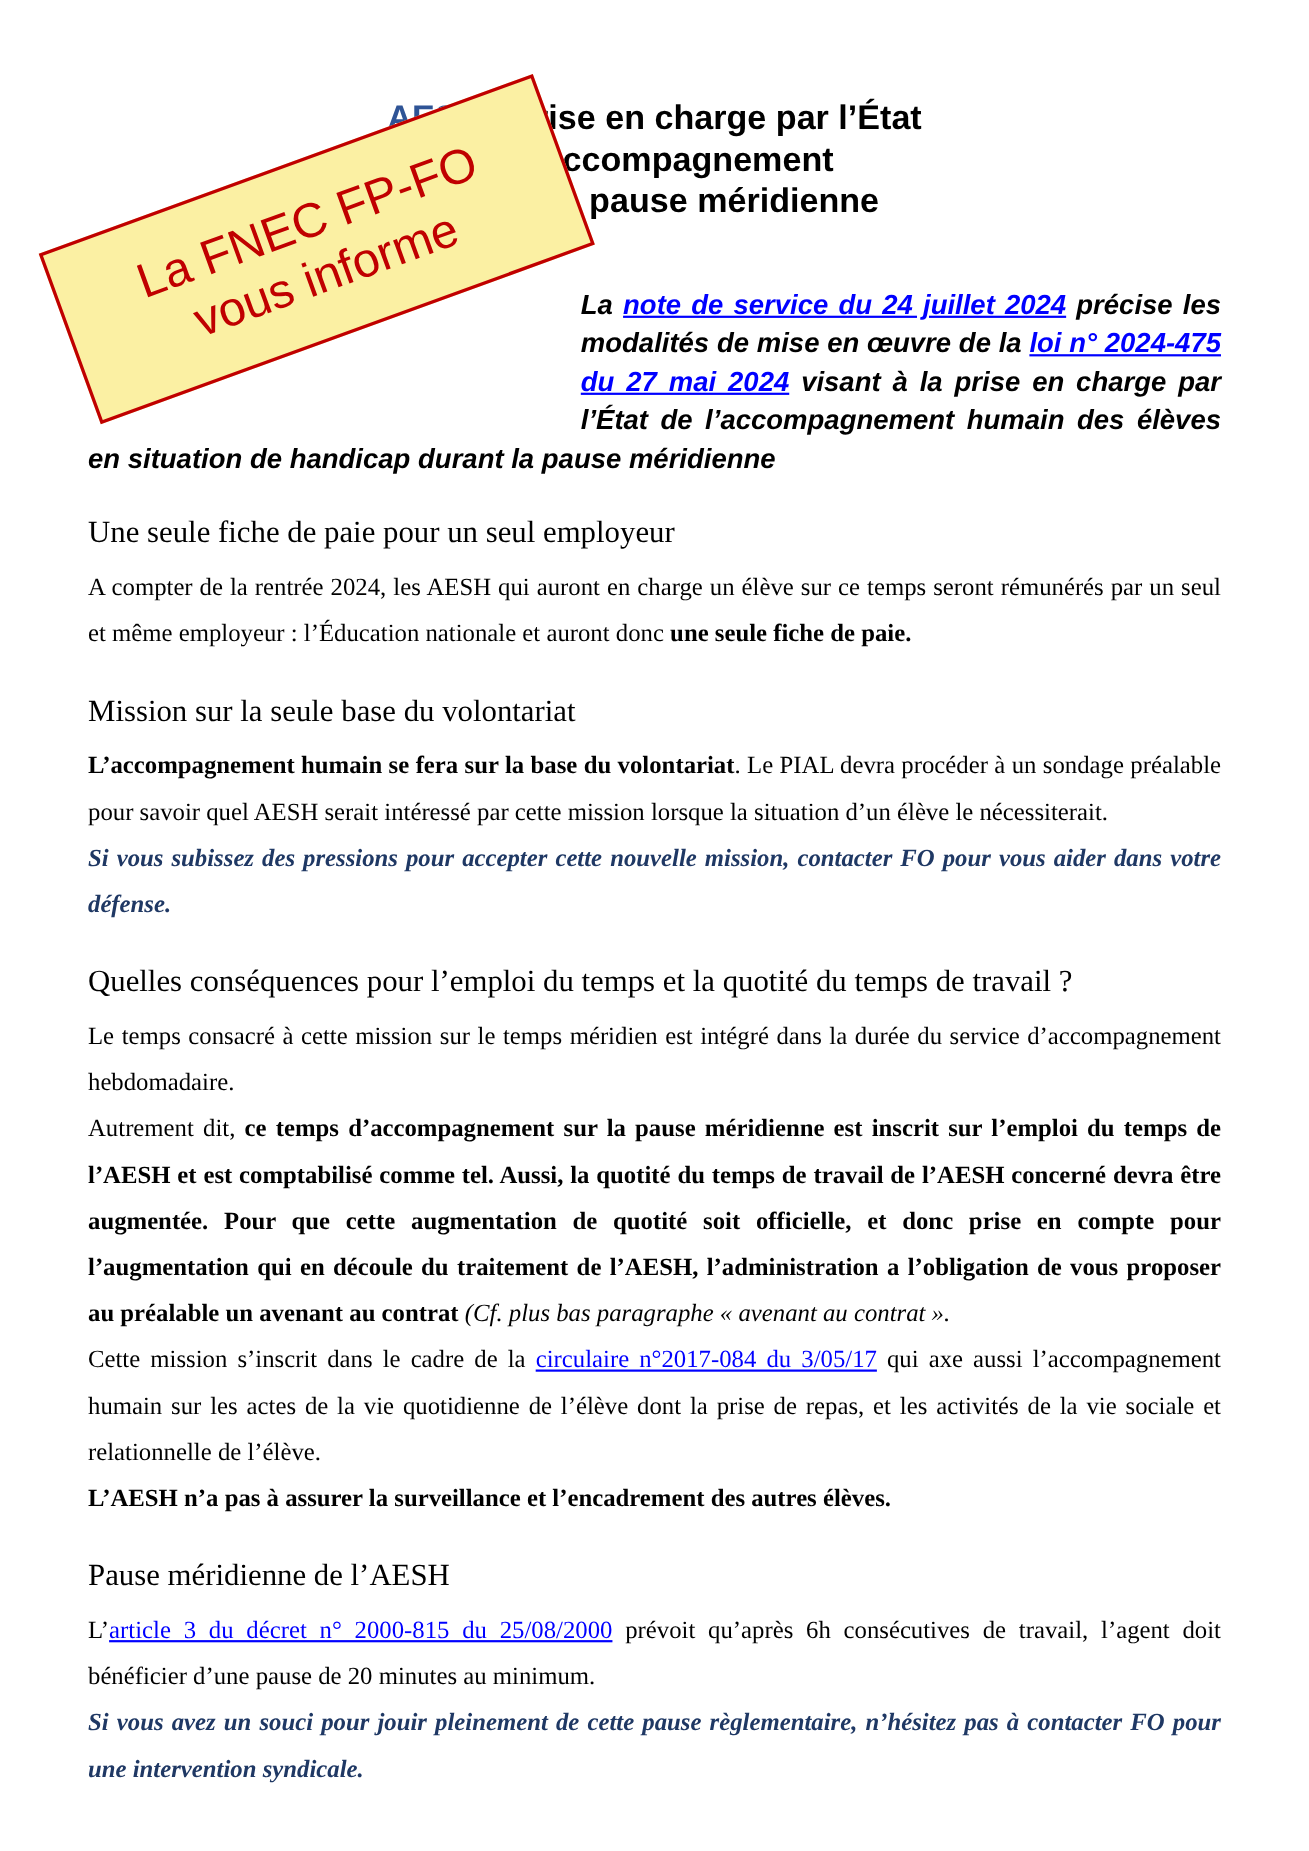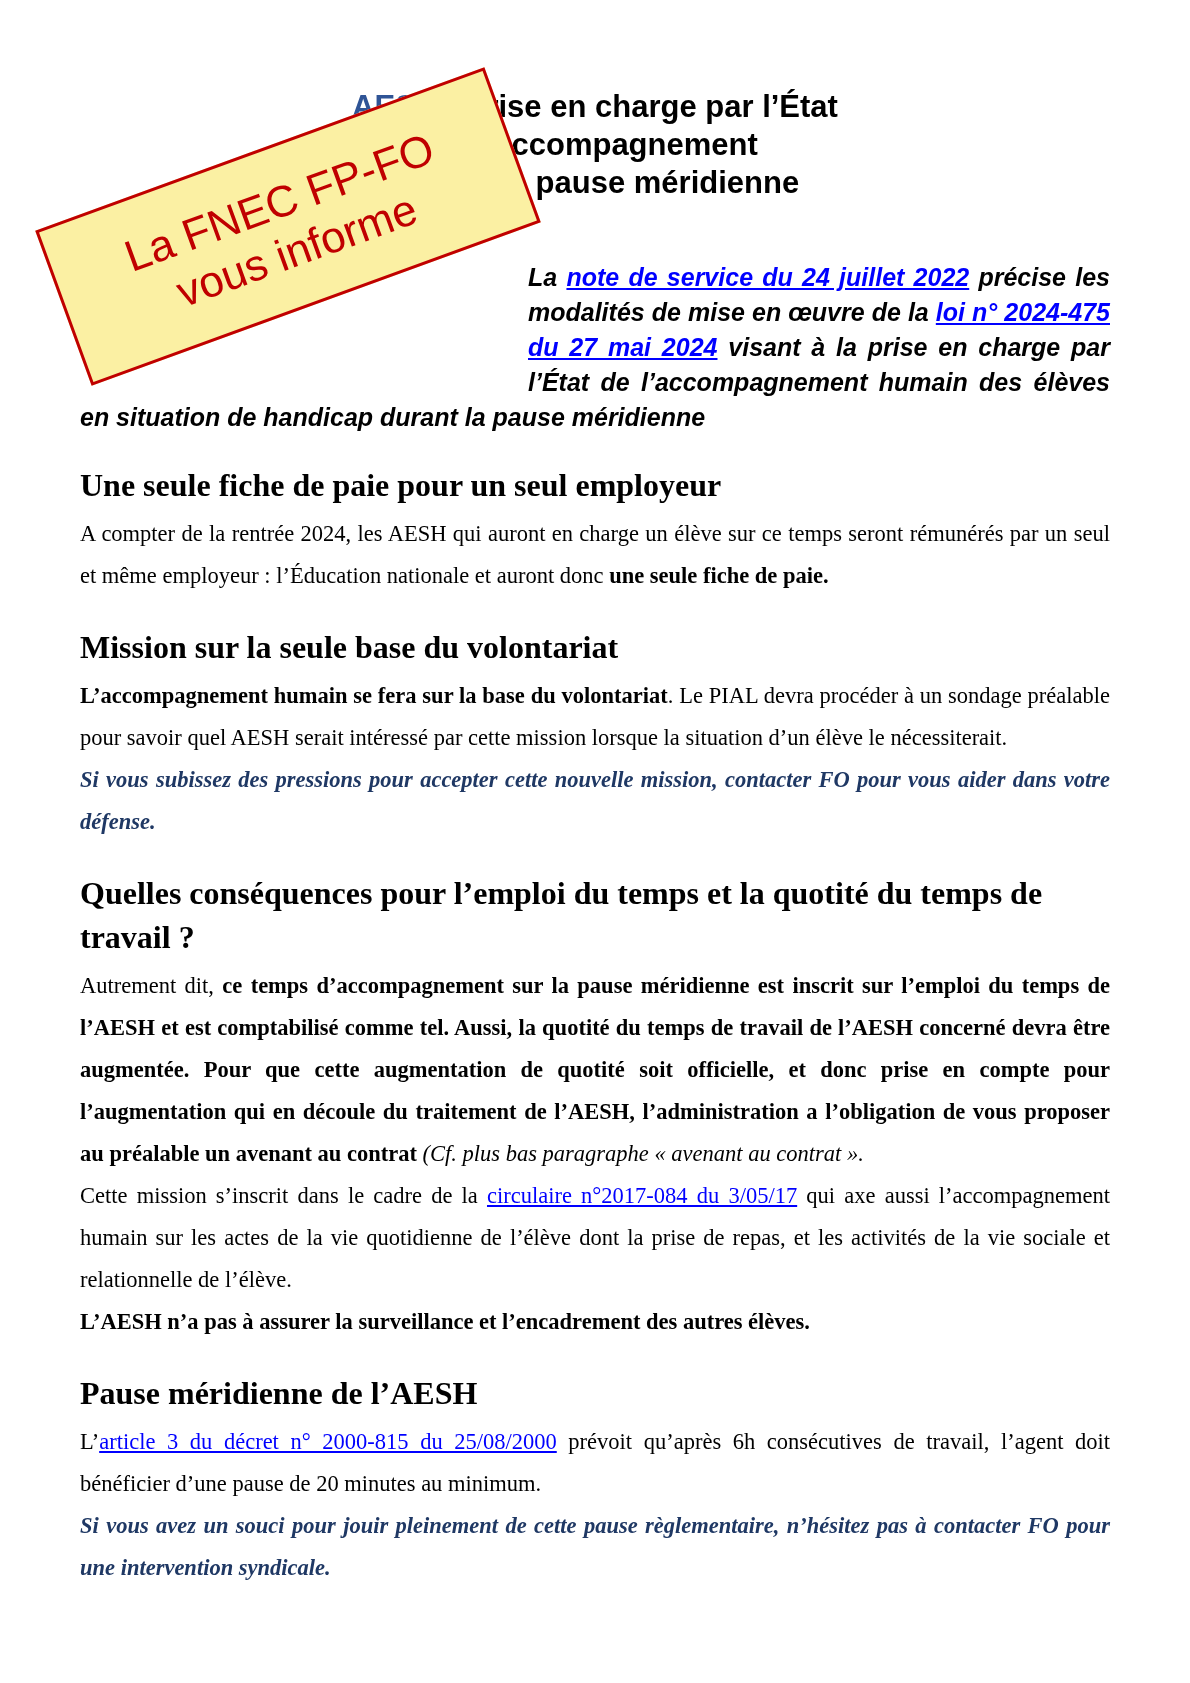--- a/index.html
+++ b/index.html
@@ -32,22 +32,22 @@
     margin-top:58px; text-align:justify;
     font-family:"Liberation Sans", sans-serif; font-weight:700; font-style:italic;
     font-size:25px; line-height:35px;
   }
   .intro-spacer { float:left; width:448px; height:140px; }
 
   a.doc-link { color:#0000FF; text-decoration:underline; cursor:pointer; }
   .intro a.doc-link { font-weight:700; font-style:italic; }
 
   h2 {
-    font-family:"Liberation Serif", serif; font-weight:700;
-    font-size:32px; line-height:44px; margin-top:28px; margin-bottom:6px;
+    font-family:"Liberation Serif", serif; font-weight:400;
+    font-size:28px; line-height:44px; margin-top:28px; margin-bottom:6px;
   }
   .body-p { font-size:22.5px; line-height:42px; text-align:justify; }
   .b { font-weight:700; }
   .i { font-style:italic; }
   .navy { color:#1F3864; font-weight:700; font-style:italic; }
 </style>
 </head>
 <body>
 
 <div class="page">
@@ -60,35 +60,36 @@
   </div>
 
   <div class="header">
     <div><span class="brand">AESH :</span><span> Prise en charge par l’État</span></div>
     <div>de l’accompagnement</div>
     <div>lors de la pause méridienne</div>
   </div>
 
   <p class="intro">
     <span class="intro-spacer"></span>
-    <span>La </span><a class="doc-link">note de service du 24 juillet 2022</a><span> précise les modalités de mise en œuvre de la </span><a class="doc-link">loi n° 2024-475 du 27 mai 2024</a><span> visant à la prise en charge par l’État de l’accompagnement humain des élèves en situation de handicap durant la pause méridienne</span>
+    <span>La </span><a class="doc-link">note de service du 24 juillet 2024</a><span> précise les modalités de mise en œuvre de la </span><a class="doc-link">loi n° 2024-475 du 27 mai 2024</a><span> visant à la prise en charge par l’État de l’accompagnement humain des élèves en situation de handicap durant la pause méridienne</span>
   </p>
 
   <h2>Une seule fiche de paie pour un seul employeur</h2>
   <p class="body-p">
     <span>A compter de la rentrée 2024, les AESH qui auront en charge un élève sur ce temps seront rémunérés par un seul et même employeur : l’Éducation nationale et auront donc </span><span class="b">une seule fiche de paie.</span>
   </p>
 
   <h2>Mission sur la seule base du volontariat</h2>
   <p class="body-p">
     <span class="b">L’accompagnement humain se fera sur la base du volontariat</span><span>. Le PIAL devra procéder à un sondage préalable pour savoir quel AESH serait intéressé par cette mission lorsque la situation d’un élève le nécessiterait.</span>
   </p>
   <p class="body-p navy">Si vous subissez des pressions pour accepter cette nouvelle mission, contacter FO pour vous aider dans votre défense.</p>
 
   <h2>Quelles conséquences pour l’emploi du temps et la quotité du temps de travail ?</h2>
+  <p class="body-p">Le temps consacré à cette mission sur le temps méridien est intégré dans la durée du service d’accompagnement hebdomadaire.</p>
   <p class="body-p">
     <span>Autrement dit, </span><span class="b">ce temps d’accompagnement sur la pause méridienne est inscrit sur l’emploi du temps de l’AESH et est comptabilisé comme tel. Aussi, la quotité du temps de travail de l’AESH concerné devra être augmentée. Pour que cette augmentation de quotité soit officielle, et donc prise en compte pour l’augmentation qui en découle du traitement de l’AESH, l’administration a l’obligation de vous proposer au préalable un avenant au contrat </span><span class="i">(Cf. plus bas paragraphe « avenant au contrat ».</span>
   </p>
 
   <p class="body-p">
     <span>Cette mission s’inscrit dans le cadre de la </span><a class="doc-link">circulaire n°2017-084 du 3/05/17</a><span> qui axe aussi l’accompagnement humain sur les actes de la vie quotidienne de l’élève dont la prise de repas, et les activités de la vie sociale et relationnelle de l’élève.</span>
   </p>
   <p class="body-p b">L’AESH n’a pas à assurer la surveillance et l’encadrement des autres élèves.</p>
 
   <h2>Pause méridienne de l’AESH</h2>

